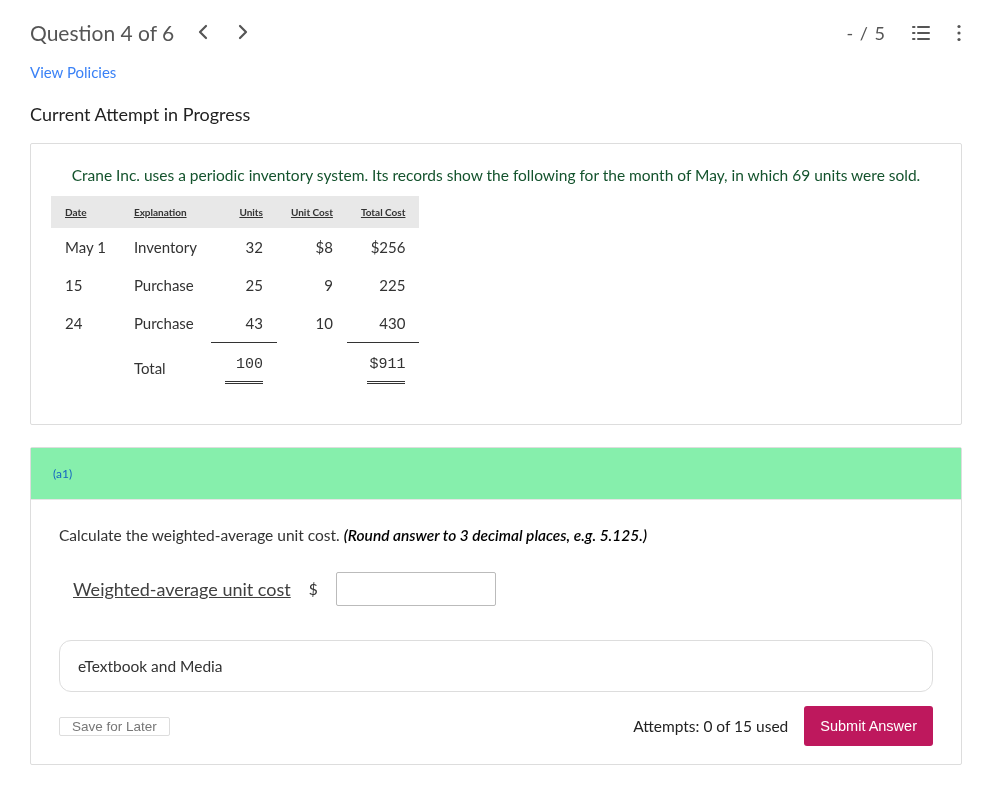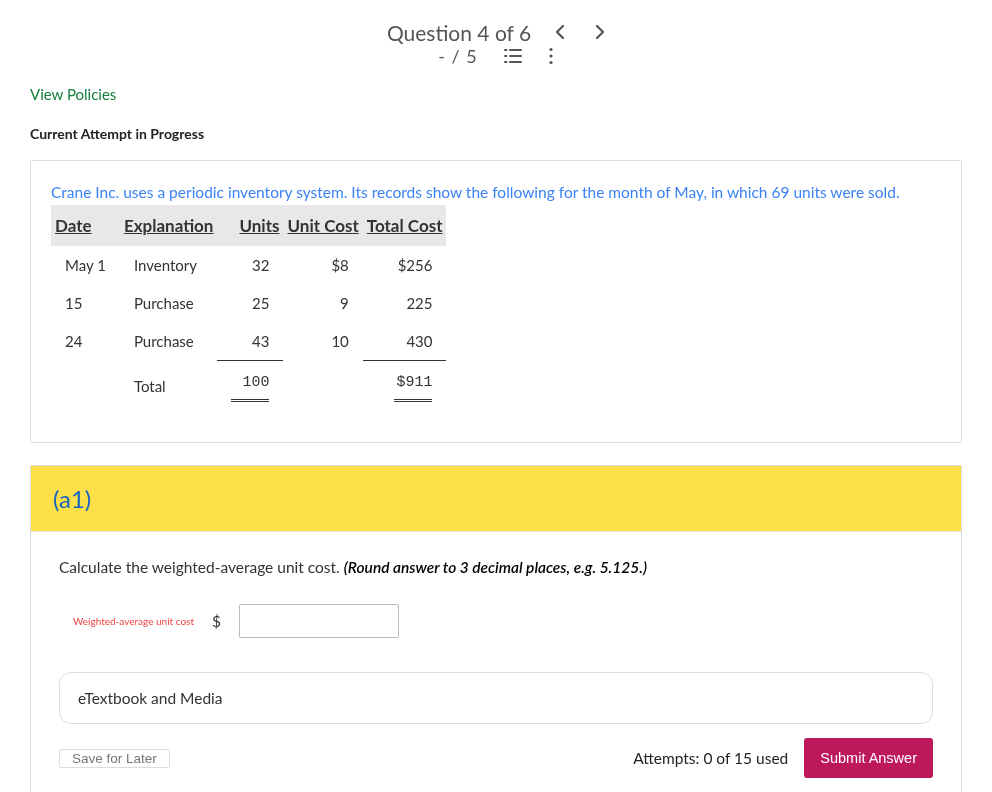--- a/index.html
+++ b/index.html
@@ -14,21 +14,20 @@
   .page {
     width: 992px;
     min-height: 792px;
     padding: 20px 30px;
   }
   .header-row {
     display: flex;
     align-items: center;
     justify-content: space-between;
     margin-bottom: 18px;
-    flex-direction: column;
   }
   .header-left {
     display: flex;
     align-items: center;
     gap: 24px;
   }
   .question-title {
     font-size: 21px;
     color: #555;
     font-weight: 400;
@@ -55,53 +54,54 @@
     color: #555;
     letter-spacing: 1px;
   }
   .icon-btn {
     cursor: pointer;
     color: #555;
     display: inline-flex;
     align-items: center;
   }
   .policies-link {
-    color: #15803d;
+    color: #3b82f6;
     font-size: 15px;
     cursor: pointer;
     display: inline-block;
     margin-bottom: 22px;
   }
   .attempt-heading {
-    font-weight: 700;
-    font-size: 14px;
+    font-weight: 400;
+    font-size: 18px;
     color: #222;
     margin-bottom: 18px;
   }
   .panel {
     border: 1px solid #ddd;
     border-radius: 2px;
     padding: 22px 20px 30px 20px;
     margin-bottom: 22px;
   }
   .problem-text {
     font-size: 15.5px;
-    color: #3b82f6;
-    margin-bottom: 4px;
+    color: #14532d;
+    margin-bottom: 12px;
+    text-align: center;
   }
   table.data-table {
     border-collapse: collapse;
   }
   table.data-table th {
     background: #e8e8e8;
     text-align: left;
     text-decoration: underline;
     font-weight: 700;
-    padding: 10px 4px;
-    font-size: 17px;
+    padding: 10px 14px;
+    font-size: 10px;
   }
   table.data-table th.num, table.data-table td.num {
     text-align: right;
   }
   table.data-table td {
     padding: 10px 14px;
     font-size: 15px;
     color: #333;
   }
   .sum-top { border-top: 1px solid #333; }
@@ -111,24 +111,24 @@
     display: inline-block;
     min-width: 38px;
     text-align: right;
     font-family: Liberation Mono, monospace;
   }
   .part-panel {
     border: 1px solid #ddd;
     border-radius: 2px;
   }
   .part-header {
-    background: #fde047;
+    background: #86efac;
     border-bottom: 1px solid #e5e5e5;
     padding: 18px 22px;
-    font-size: 24px;
+    font-size: 12px;
     color: #1565c0;
   }
   .part-body {
     padding: 26px 28px 18px 28px;
   }
   .instruction {
     font-size: 15.5px;
     color: #333;
     margin-bottom: 28px;
   }
@@ -138,22 +138,23 @@
     font-weight: 600;
   }
   .answer-row {
     display: flex;
     align-items: center;
     gap: 18px;
     margin-left: 14px;
     margin-bottom: 34px;
   }
   .answer-label {
-    font-size: 10px;
-    color: #ef4444;
+    font-size: 18px;
+    color: #404040;
+    text-decoration: underline;
   }
   .dollar-sign {
     font-size: 15.5px;
   }
   .answer-input {
     height: 34px;
     width: 160px;
     border: 1px solid #bbb;
     border-radius: 2px;
     padding: 4px 8px;

